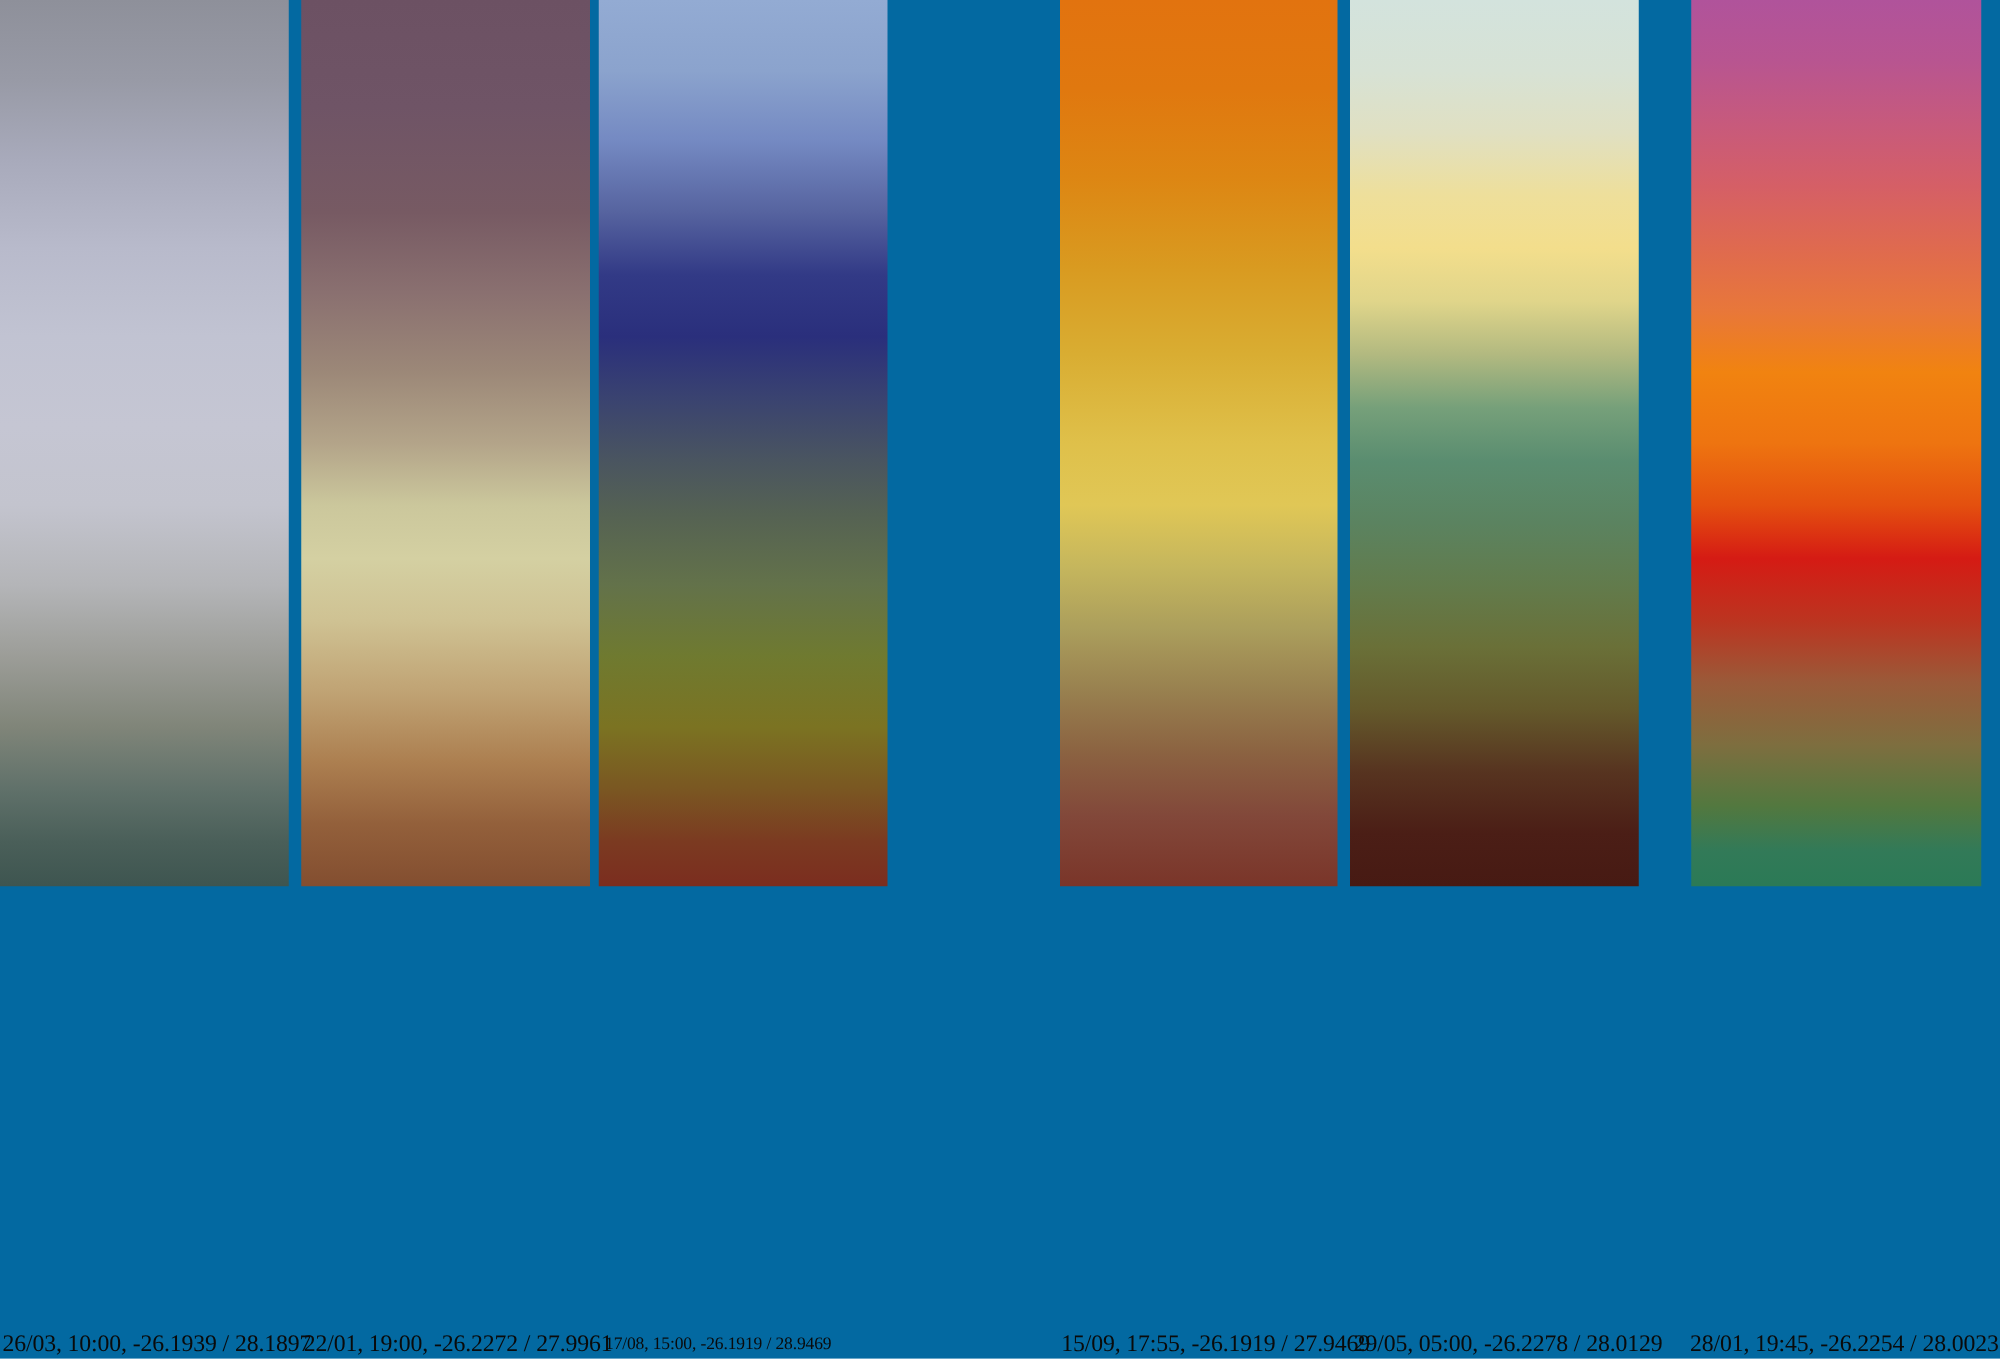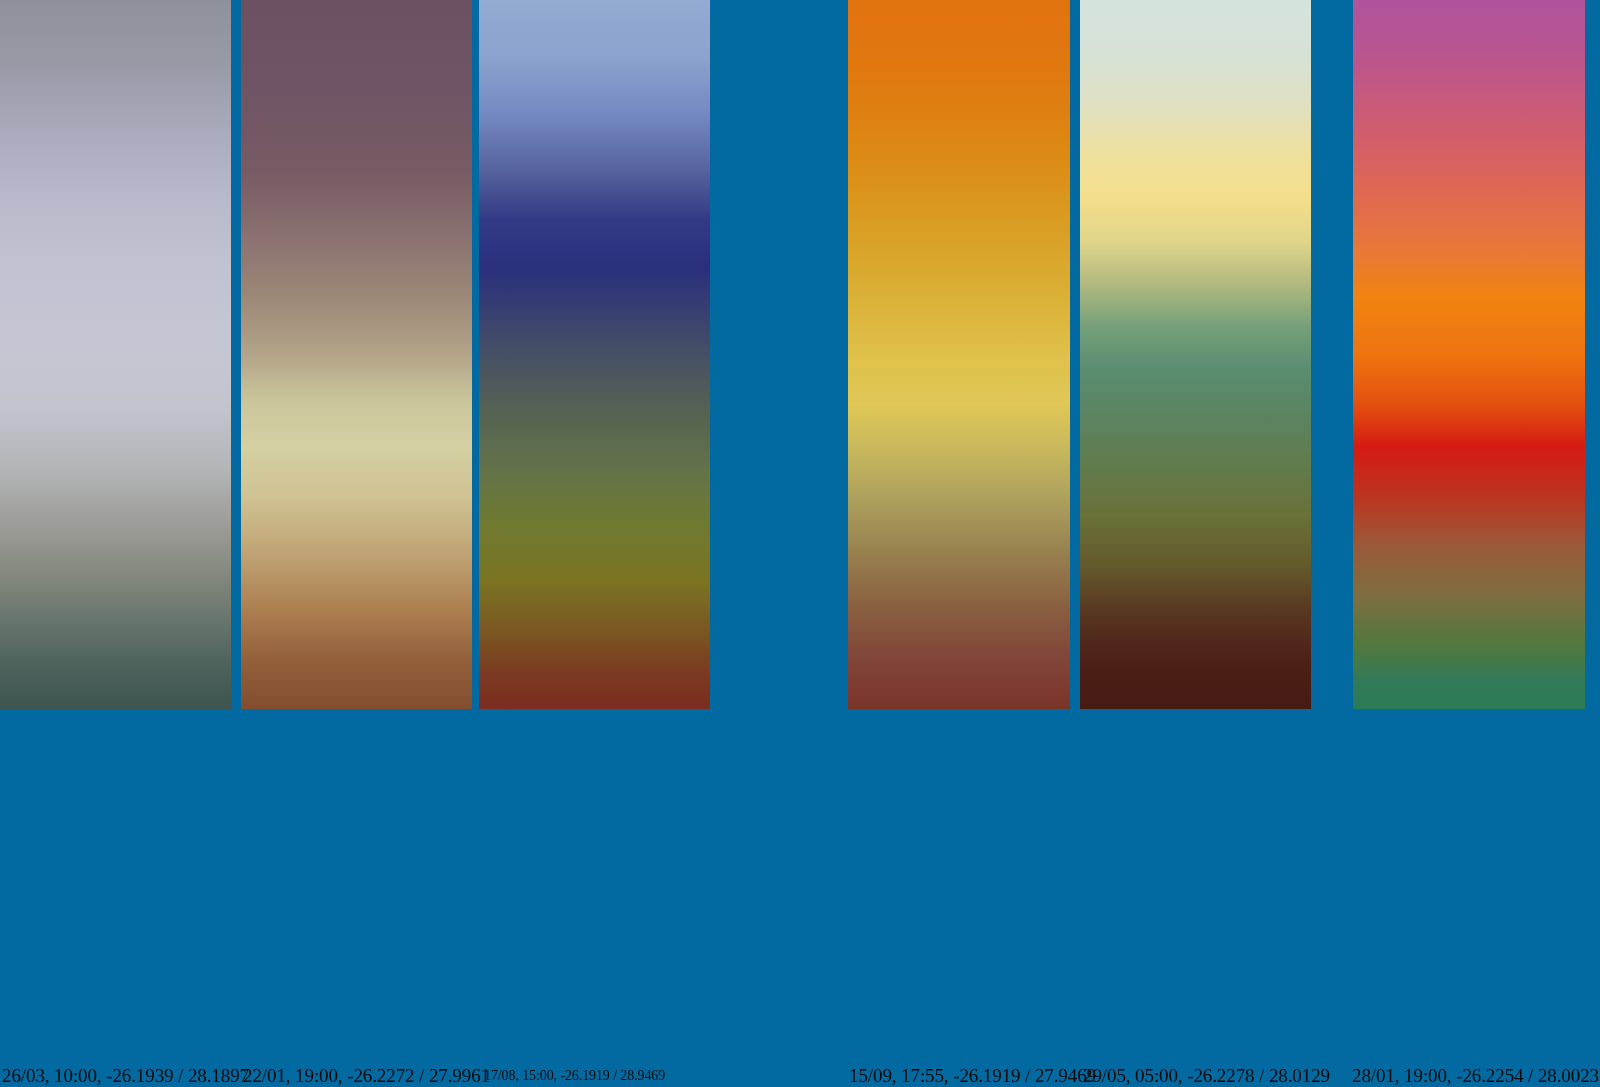--- a/index.html
+++ b/index.html
@@ -48,14 +48,14 @@
     <div class="caption" style="left: 2px; top: 1065px; font-size: 19px;">26/03, 10:00, -26.1939 / 28.1897</div>
     <div class="strip" style="left: 241px; top: 0px; width: 231px; height: 709px; background: linear-gradient(rgb(108, 81, 99) 0%, rgb(111, 84, 102) 12%, rgb(119, 90, 99) 24%, rgb(138, 112, 112) 33%, rgb(156, 136, 120) 42%, rgb(179, 164, 137) 50%, rgb(203, 199, 156) 57%, rgb(212, 208, 162) 63%, rgb(207, 194, 147) 70%, rgb(192, 163, 116) 78%, rgb(172, 127, 80) 86%, rgb(147, 96, 59) 93%, rgb(131, 78, 48) 100%);"></div>
     <div class="caption" style="left: 243px; top: 1065px; font-size: 19px;">22/01, 19:00, -26.2272 / 27.9961</div>
     <div class="strip" style="left: 479px; top: 0px; width: 231px; height: 709px; background: linear-gradient(rgb(147, 171, 211) 0%, rgb(139, 163, 205) 8%, rgb(116, 137, 194) 16%, rgb(86, 99, 159) 24%, rgb(50, 58, 134) 31%, rgb(42, 47, 124) 38%, rgb(58, 67, 112) 45%, rgb(74, 85, 96) 52%, rgb(85, 98, 83) 58%, rgb(99, 114, 74) 66%, rgb(111, 122, 48) 74%, rgb(123, 115, 34) 82%, rgb(122, 87, 34) 89%, rgb(123, 58, 33) 95%, rgb(123, 45, 31) 100%);"></div>
     <div class="caption" style="left: 484px; top: 1065px; font-size: 14px;">17/08, 15:00, -26.1919 / 28.9469</div>
     <div class="strip" style="left: 848px; top: 0px; width: 222px; height: 709px; background: linear-gradient(rgb(226, 115, 15) 0%, rgb(224, 120, 15) 10%, rgb(221, 134, 19) 20%, rgb(217, 154, 32) 30%, rgb(217, 173, 50) 40%, rgb(223, 192, 74) 50%, rgb(224, 199, 86) 57%, rgb(197, 182, 93) 64%, rgb(171, 158, 92) 71%, rgb(152, 128, 79) 78%, rgb(139, 98, 65) 85%, rgb(130, 72, 58) 92%, rgb(122, 53, 41) 100%);"></div>
     <div class="caption" style="left: 849px; top: 1065px; font-size: 19px;">15/09, 17:55, -26.1919 / 27.9469</div>
     <div class="strip" style="left: 1080px; top: 0px; width: 231px; height: 709px; background: linear-gradient(rgb(211, 227, 221) 0%, rgb(215, 226, 213) 8%, rgb(224, 224, 194) 15%, rgb(238, 223, 155) 22%, rgb(243, 222, 140) 28%, rgb(224, 213, 138) 34%, rgb(178, 185, 128) 40%, rgb(118, 160, 122) 46%, rgb(90, 141, 112) 52%, rgb(91, 131, 96) 59%, rgb(98, 123, 76) 66%, rgb(106, 112, 56) 73%, rgb(100, 89, 43) 80%, rgb(87, 52, 32) 87%, rgb(75, 30, 22) 94%, rgb(71, 26, 19) 100%);"></div>
     <div class="caption" style="left: 1083px; top: 1065px; font-size: 19px;">29/05, 05:00, -26.2278 / 28.0129</div>
     <div class="strip" style="left: 1353px; top: 0px; width: 232px; height: 709px; background: linear-gradient(rgb(176, 83, 155) 0%, rgb(184, 85, 144) 7%, rgb(199, 90, 124) 14%, rgb(213, 95, 102) 21%, rgb(223, 106, 79) 28%, rgb(232, 119, 58) 35%, rgb(241, 131, 16) 42%, rgb(238, 116, 16) 50%, rgb(228, 80, 15) 57%, rgb(213, 27, 20) 63%, rgb(188, 52, 32) 70%, rgb(154, 90, 57) 77%, rgb(126, 110, 63) 84%, rgb(82, 120, 63) 91%, rgb(50, 122, 88) 96%, rgb(43, 122, 86) 100%);"></div>
-    <div class="caption" style="left: 1352px; top: 1065px; font-size: 19px;">28/01, 19:00, -26.2254 / 28.0023</div>
+    <div class="caption" style="left: 1352px; top: 1065px; font-size: 19px;">28/01, 19:45, -26.2254 / 28.0023</div>
   </div>
 
 </body></html>

